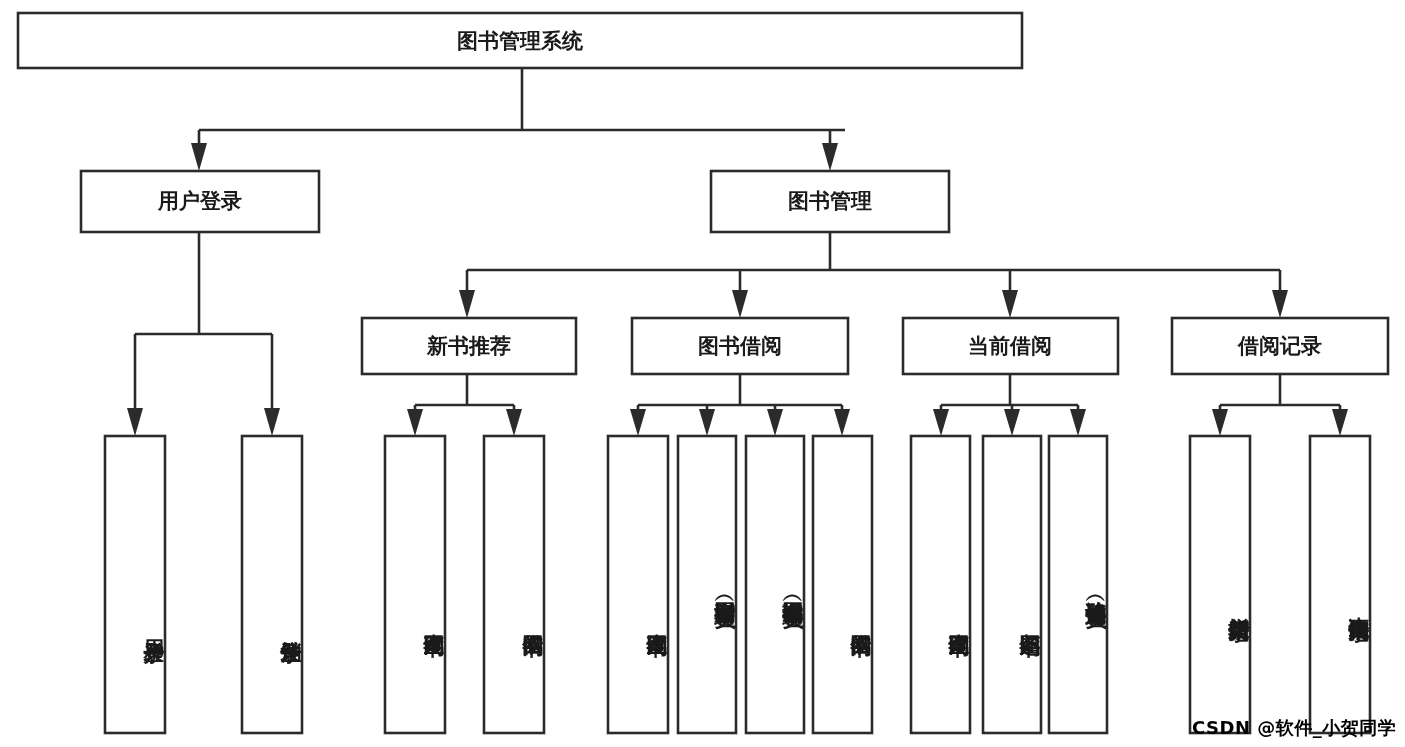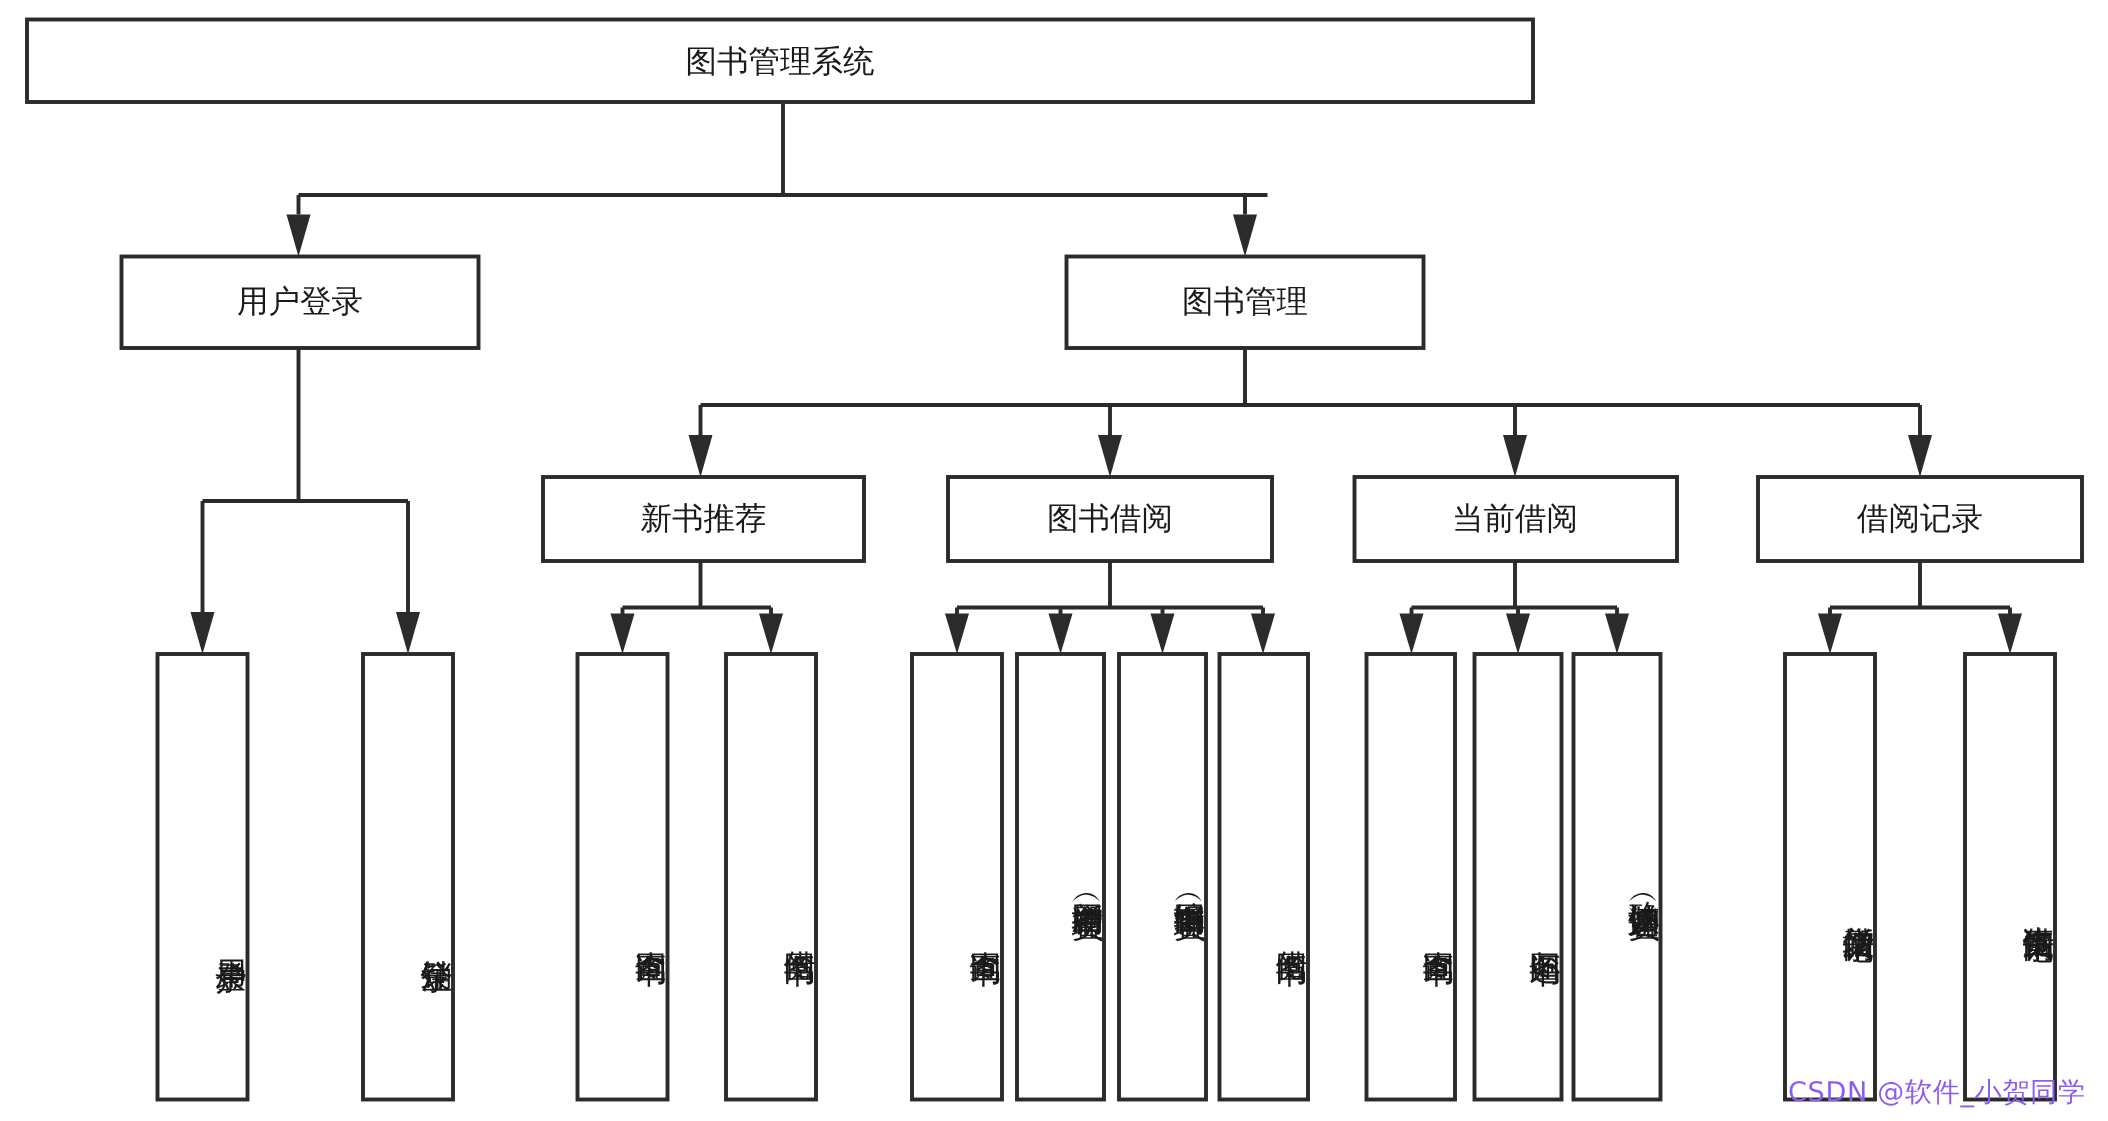--- a/index.html
+++ b/index.html
@@ -11,20 +11,21 @@
     width: 1405px;
     height: 747px;
     font-family: "DejaVu Sans", "Liberation Sans", sans-serif;
     overflow: hidden;
   }
   #diagram-root {
     position: relative;
     width: 1405px;
     height: 658px;
     background: #ffffff;
+    font-weight: bold;
   }
   svg.diagram-canvas {
     position: absolute;
     left: 0;
     top: 0;
     width: 1405px;
     height: 747px;
   }
   .node-box {
     fill: #ffffff;
@@ -60,21 +61,21 @@
     white-space: nowrap;
     pointer-events: none;
     display: flex;
     align-items: flex-start;
     justify-content: center;
   }
   .watermark {
     position: absolute;
     font-family: "DejaVu Sans", "Liberation Sans", sans-serif;
     font-size: 18px;
-    color: #8b5cf6;
+    color: #000000;
     white-space: nowrap;
     letter-spacing: 0.5px;
   }
 </style>
 </head>
 <body>
 
 <div id="diagram-root">
 
   <svg class="diagram-canvas" viewBox="0 0 1405 747">

